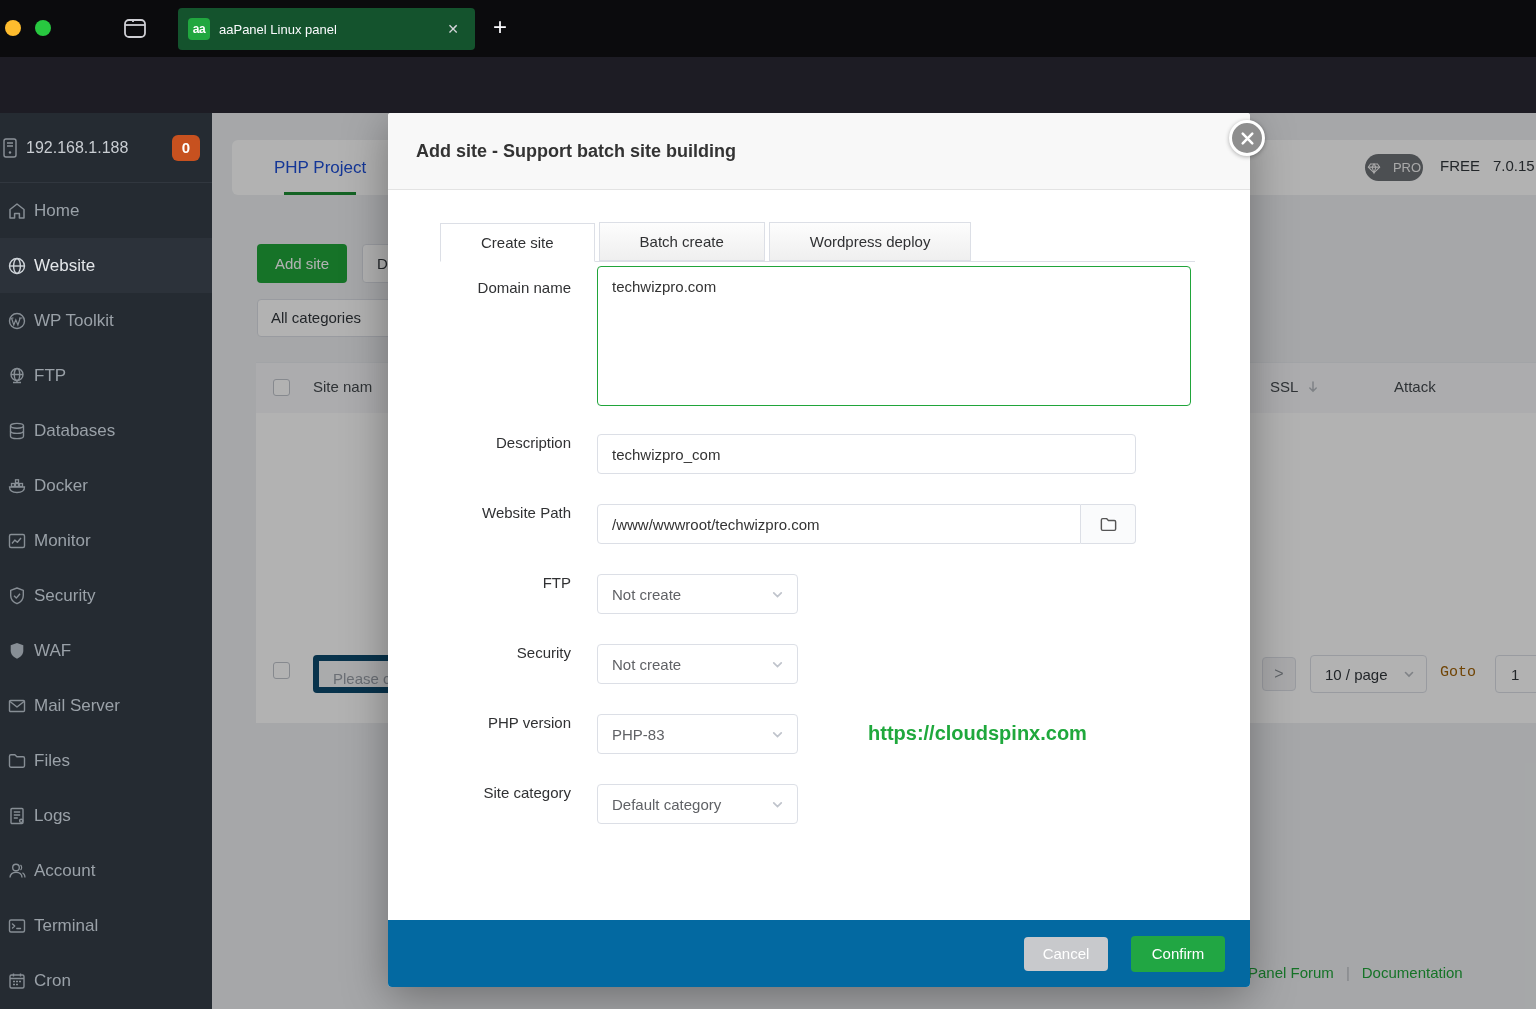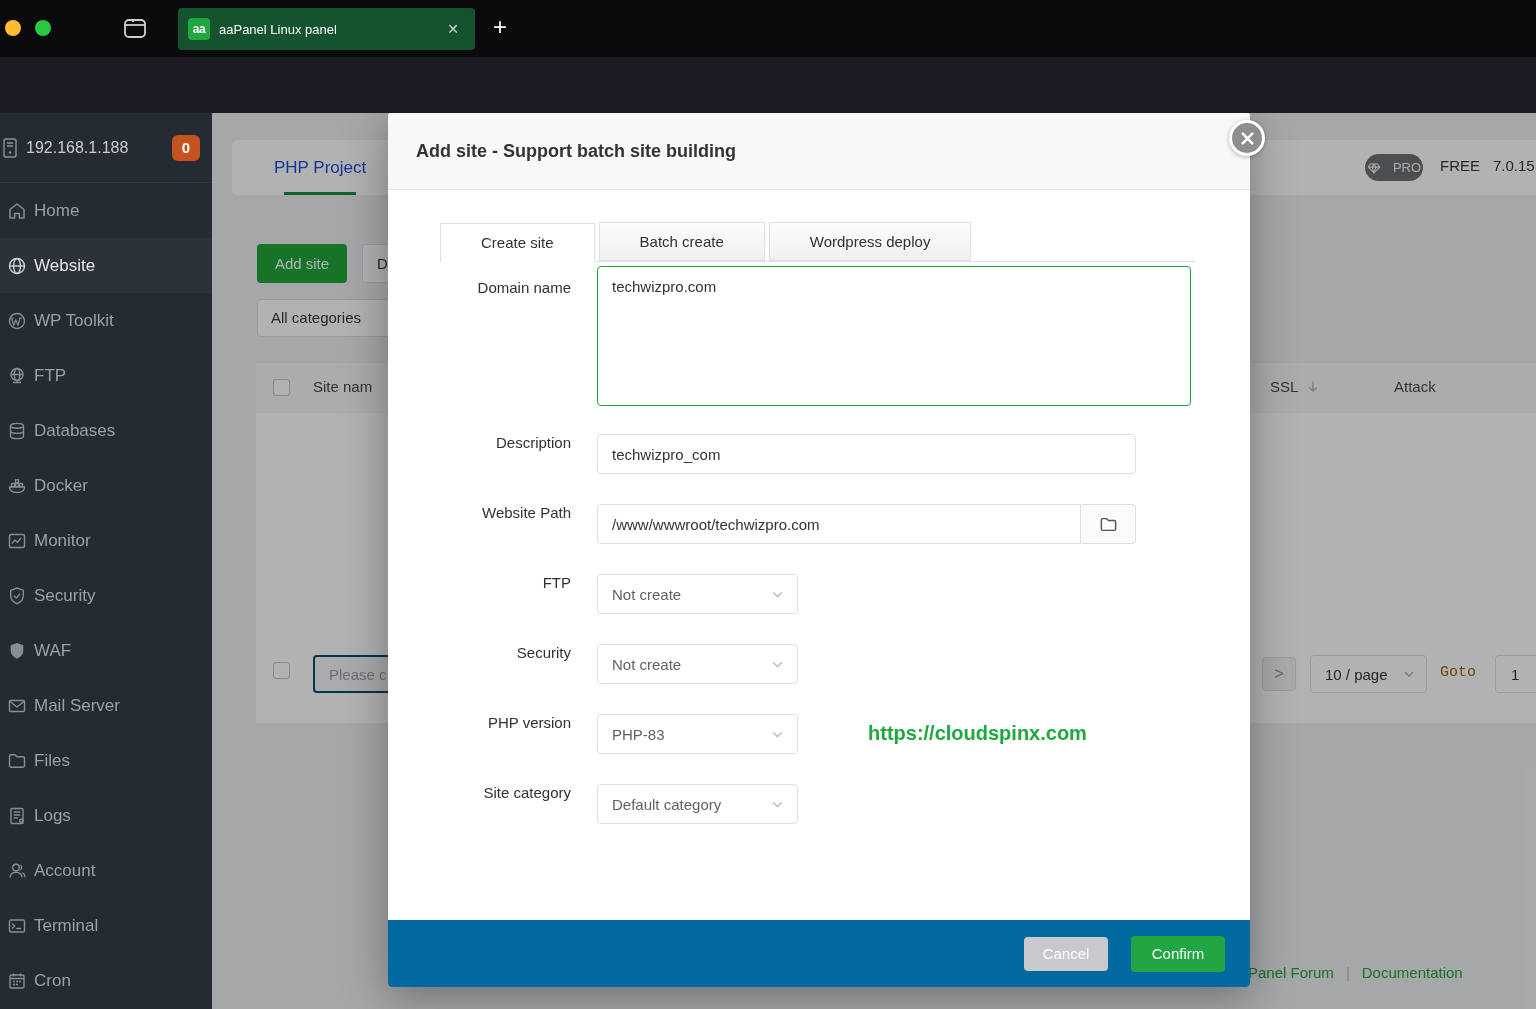--- a/index.html
+++ b/index.html
@@ -51,21 +51,21 @@
   .pro-pill { position:absolute; left:1133px; top:14px; width:58px; height:27px; background:#6d7176; border-radius:14px; color:#f2f2f2; font-size:13px; display:flex; align-items:center; justify-content:center; gap:12px; }
   .free-txt { position:absolute; left:1208px; top:17px; font-size:15px; color:#32373c; }
   .ver-txt { position:absolute; left:1261px; top:17px; font-size:15px; color:#32373c; }
   .addsite-btn { position:absolute; left:45px; top:131px; width:90px; height:39px; background:#20a53a; border:none; border-radius:4px; color:#fff; font-size:15px; }
   .d-btn { position:absolute; left:150px; top:131px; width:60px; height:39px; background:#fff; border:1px solid #dcdfe6; border-radius:4px; color:#32373c; font-size:15px; text-align:left; padding-left:14px; }
   .allcat-sel { position:absolute; left:45px; top:186px; width:143px; height:38px; background:#fff; border:1px solid #dcdfe6; border-radius:4px; color:#32373c; font-size:15px; line-height:36px; padding-left:13px; }
   .tbl-head { position:absolute; left:44px; top:249px; width:1280px; height:51px; background:#f6f7f9; border-top:1px solid #e8ebf0; border-bottom:1px solid e8ebf0; }
   .tbl-body { position:absolute; left:44px; top:300px; width:1280px; height:310px; background:#fff; }
   .cbx { position:absolute; width:17px; height:17px; background:#fff; border:1px solid #c0c4cc; border-radius:3px; }
   .th-txt { position:absolute; font-size:15px; color:#44494e; top:15px; }
-  .please-sel { position:absolute; left:101px; top:542px; width:88px; height:38px; background:#f4f5f7; border:2px solid #0c4a6e; border-radius:4px; color:#9aa0a8; font-size:15px; line-height:36px; padding-left:14px; overflow:hidden; white-space:nowrap; }
+  .please-sel { position:absolute; left:101px; top:542px; width:88px; height:38px; background:#f4f5f7; border:6px solid #0c4a6e; border-radius:4px; color:#9aa0a8; font-size:15px; line-height:36px; padding-left:14px; overflow:hidden; white-space:nowrap; }
   .pg-next { position:absolute; left:1050px; top:544px; width:34px; height:34px; background:#f2f3f5; border:1px solid #dcdfe6; border-radius:4px; color:#8b9096; font-size:16px; line-height:31px; text-align:center; }
   .pg-size { position:absolute; left:1098px; top:542px; width:117px; height:38px; background:#fff; border:1px solid #dcdfe6; border-radius:4px; color:#32373c; font-size:15px; display:flex; align-items:center; justify-content:space-between; padding:0 10px 0 14px; }
   .pg-goto { position:absolute; left:1228px; top:551px; font-size:15px; color:#a16207;font-family:Liberation Mono, monospace; }
   .pg-input { position:absolute; left:1283px; top:542px; width:48px; height:38px; background:#fff; border:1px solid #dcdfe6; border-radius:4px; color:#32373c; font-size:15px; padding-left:15px; }
   .foot-links { position:absolute; left:1036px; top:851px; font-size:15px; color:#20a53a; display:flex; gap:12px; align-items:center; }
   .foot-links .sep { color:#b9bdc2; }
 
   .overlay { position:absolute; inset:0; background:rgba(0,0,0,0.30); }
 
   

